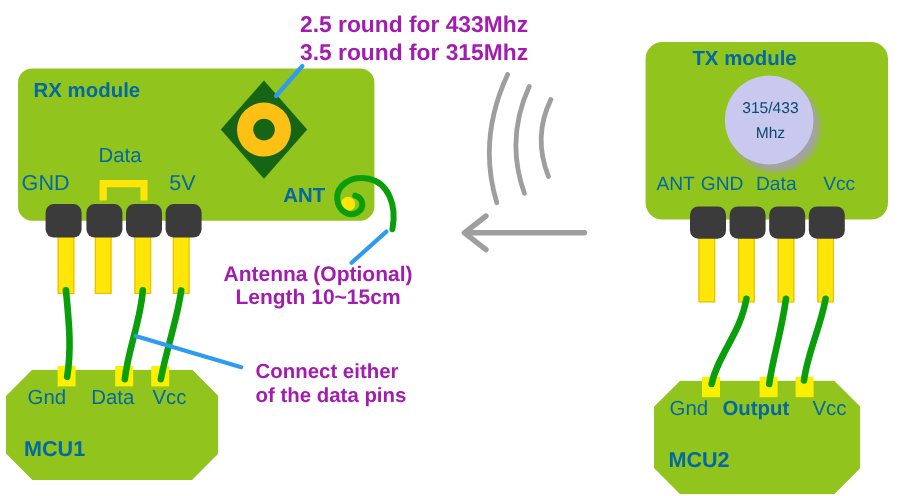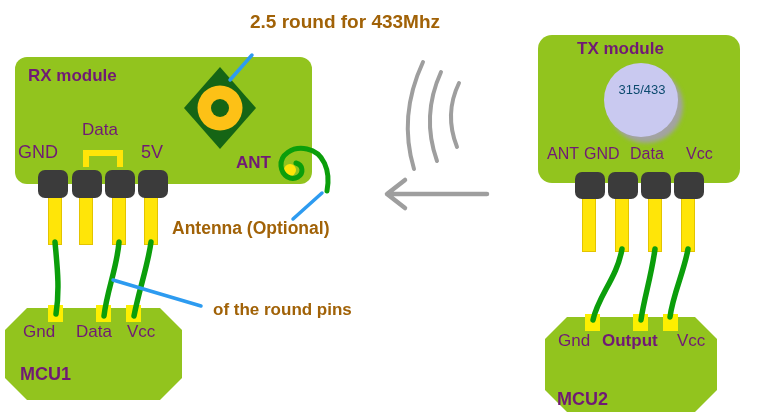--- a/index.html
+++ b/index.html
@@ -10,28 +10,28 @@
   
   .module{position:absolute;background:#92c41e;}
   .rx-body{left:15px;top:57px;width:297px;height:127px;border-radius:12px;}
   .tx-body{left:538px;top:35px;width:202px;height:148px;border-radius:14px;}
   .mcu{position:absolute;background:#92c41e;
        clip-path:polygon(22px 0,calc(100% - 22px) 0,100% 22px,100% calc(100% - 22px),
                  calc(100% - 22px) 100%,22px 100%,0 calc(100% - 22px),0 22px);}
   .mcu1-body{left:5px;top:308px;width:177px;height:92px;}
   .mcu2-body{left:545px;top:317px;width:172px;height:95px;}
   
-  .wtxt{position:absolute;color:#701a75;white-space:nowrap;}
+  .wtxt{position:absolute;color:#0369a1;white-space:nowrap;}
   .title{font-size:17px;font-weight:bold;}
   .mcu-title{font-size:18px;font-weight:bold;}
   .pinlbl{font-size:17px;}
   .txrow{font-size:16px;}
-  .blue{position:absolute;color:#a16207;font-weight:bold;white-space:nowrap;}
+  .blue{position:absolute;color:#a21caf;font-weight:bold;white-space:nowrap;}
   .coil-note{left:250px;top:10px;font-size:19px;line-height:23px;}
-  .ant-note{left:172px;top:219px;width:186px;text-align:left;font-size:17.5px;line-height:18.5px;}
+  .ant-note{left:172px;top:219px;width:186px;text-align:center;font-size:17.5px;line-height:18.5px;}
   .connect-note{left:213px;top:300px;font-size:17px;line-height:19.5px;}
   
   .pin{position:absolute;width:30px;height:28px;background:#3b3b3b;border-radius:7px;}
   .leg{position:absolute;width:14px;background:#ffe508;border:1px solid #e3c400;box-sizing:border-box;}
   .pad{position:absolute;width:15px;height:17px;background:#fdef00;}
   
   .freq-circle{position:absolute;left:604px;top:63px;width:74px;height:74px;border-radius:50%;
                background:#c9c9f0;box-shadow:5px 6px 4px #a3a3a3;}
   .freq-text{position:absolute;left:606px;top:79px;width:72px;color:#0c4a6e;
              font-size:13px;line-height:21px;text-align:center;}
@@ -66,20 +66,21 @@
   <div class="wtxt pinlbl" style="left:23px;top:322px;">Gnd</div>
   <div class="wtxt pinlbl" style="left:76px;top:322px;">Data</div>
   <div class="wtxt pinlbl" style="left:127px;top:322px;">Vcc</div>
   <div class="wtxt mcu-title" style="left:20px;top:364px;">MCU1</div>
 
   <div class="module tx-body"></div>
   <div class="wtxt title" style="left:577px;top:39px;">TX module</div>
   <div class="freq-circle"></div>
   <div class="freq-text">
     <div>315/433</div>
+    <div>Mhz</div>
   </div>
   <div class="wtxt txrow" style="left:547px;top:145px;">ANT</div>
   <div class="wtxt txrow" style="left:584px;top:145px;">GND</div>
   <div class="wtxt txrow" style="left:630px;top:145px;">Data</div>
   <div class="wtxt txrow" style="left:686px;top:145px;">Vcc</div>
 
   <div class="leg" style="left:582px;top:195px;height:57px;"></div>
   <div class="leg" style="left:615px;top:195px;height:57px;"></div>
   <div class="leg" style="left:648px;top:195px;height:57px;"></div>
   <div class="leg" style="left:681px;top:195px;height:57px;"></div>
@@ -88,30 +89,33 @@
   <div class="pin" style="left:641px;top:172px;height:27px;"></div>
   <div class="pin" style="left:674px;top:172px;height:27px;"></div>
 
   <div class="mcu mcu2-body"></div>
   <div class="pad" style="left:585px;top:314px;"></div>
   <div class="pad" style="left:633px;top:314px;"></div>
   <div class="pad" style="left:663px;top:314px;"></div>
   <div class="wtxt pinlbl" style="left:558px;top:331px;">Gnd</div>
   <div class="wtxt pinlbl" style="left:602px;top:331px;font-weight:bold;">Output</div>
   <div class="wtxt pinlbl" style="left:677px;top:331px;">Vcc</div>
-  <div class="wtxt mcu-title" style="left:557px;top:389px;">MCU2</div>
+  <div class="wtxt mcu-title" style="left:557px;top:373px;">MCU2</div>
 
   <div class="blue coil-note">
     <div>2.5 round for 433Mhz</div>
+    <div>3.5 round for 315Mhz</div>
   </div>
   <div class="blue ant-note">
     <div>Antenna (Optional)</div>
+    <div>Length 10~15cm</div>
   </div>
   <div class="blue connect-note">
-    <div>of the round pins</div>
+    <div>Connect either</div>
+    <div>of the data pins</div>
   </div>
 
   <svg class="overlay" width="768" height="413" viewBox="0 0 768 413">
 
     <polygon points="220,67 256,108 220,149 184,108" fill="#156515"></polygon>
     <circle cx="220" cy="108" r="22.5" fill="#fdc116"></circle>
     <circle cx="220" cy="108" r="9" fill="#156515"></circle>
 
     <path d="M 86,167 L 86,153 L 120,153 L 120,167" fill="none" stroke="#ffe508" stroke-width="6"></path>
 

